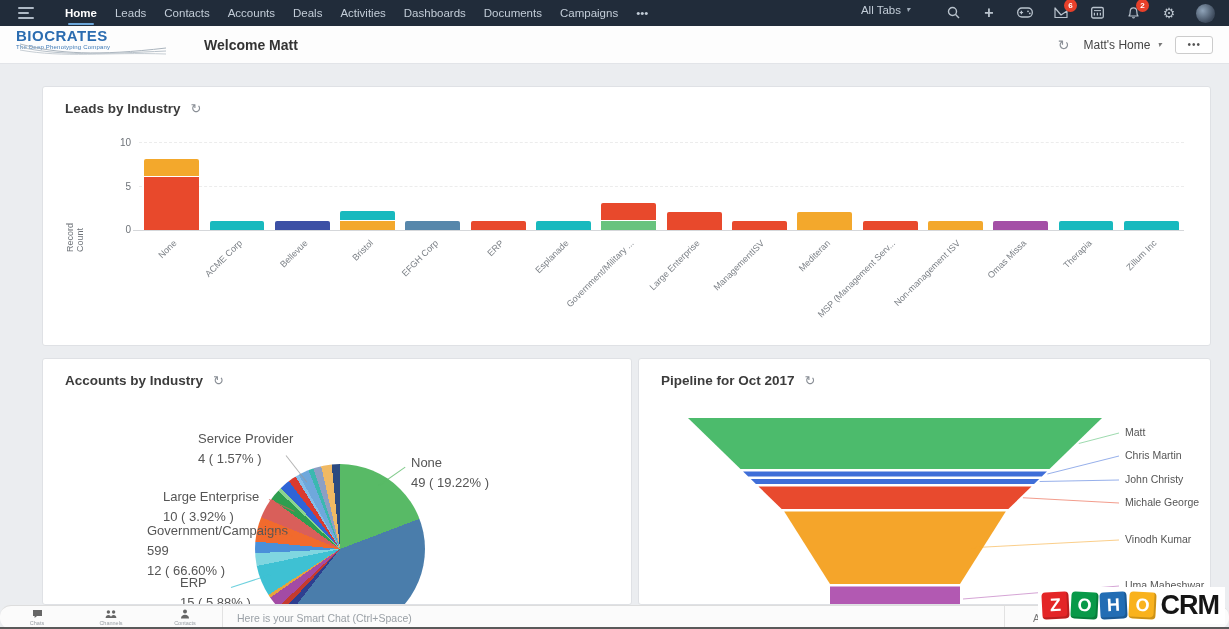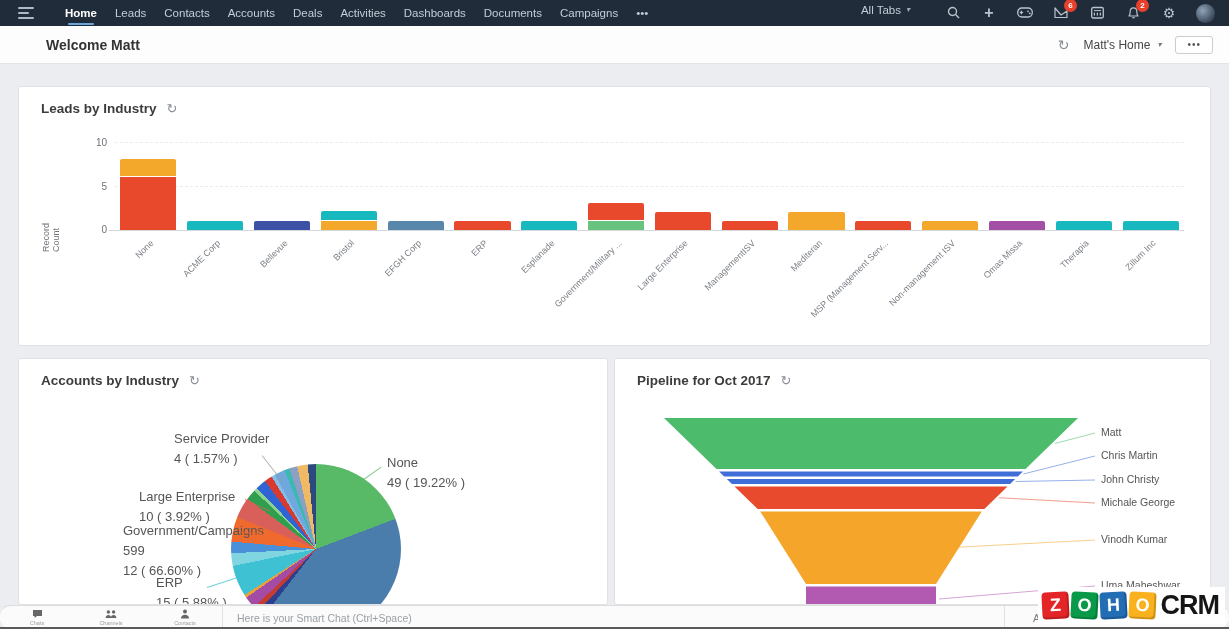--- a/index.html
+++ b/index.html
@@ -31,21 +31,21 @@
   .logo-name { font-size:15px; font-weight:bold; color:#2b6cb0; letter-spacing:.5px; line-height:1.1; }
   .logo-tag { font-size:6px; color:#3a77b5; letter-spacing:.2px; }
   .welcome { font-size:14px; font-weight:bold; color:#333; margin-left:30px; }
   .sub-right { margin-left:auto; display:flex; align-items:center; gap:14px; }
   .refresh { color:#8a8f96; font-size:14px; cursor:pointer; line-height:1; }
   .home-select { display:flex; align-items:center; gap:7px; font-size:12px; color:#444; cursor:pointer; }
   .home-select .caret{ color:#777; }
   .more-btn { border:1px solid #ccc; border-radius:3px; background:#fff; padding:3px 11px; font-size:10px; color:#555; letter-spacing:1px; cursor:pointer; line-height:1; }
 
   
-  .content { padding:0 18px; }
+  .content { padding:0 18px;margin-left:24px; }
   .panel { background:#fff; border:1px solid #dfe1e5; border-radius:3px; position:relative; overflow:hidden; }
   .panel-title { display:flex; align-items:center; gap:10px; padding:14px 18px 0 22px; }
   .panel-title h2 { font-size:13.5px; font-weight:bold; color:#3c3c3c; }
   .panel-refresh { color:#8a8f96; font-size:13px; cursor:pointer; line-height:1; }
   .leads-panel { margin-top:22px; height:260px; }
   .row2 { display:flex; gap:6px; margin-top:12px; }
   .accounts-panel { width:590px; height:247px; }
   .pipeline-panel { flex:1; height:247px; }
 
   
@@ -149,20 +149,29 @@
           <path d="M5.4 11.3 a1.3 1.3 0 0 0 2.2 0" fill="none" stroke="#b9c3cd" stroke-width="1.1"></path>
         </svg>
       <span class="badge">2</span>
     </span>
     <span class="nav-ic gear-ic">⚙</span>
     <span class="avatar"></span>
   </div>
 </header>
 
 <div class="subheader">
+  <div class="biologo">
+    <svg class="swoosh" width="150" height="20" viewBox="0 0 150 20">
+      <path d="M2 6 C 40 16, 80 18, 148 10" fill="none" stroke="#aab4bd" stroke-width="1"></path>
+      <path d="M2 9 C 40 18, 85 16, 148 13" fill="none" stroke="#b9c2ca" stroke-width="1"></path>
+      <path d="M2 12 C 45 20, 90 14, 148 16" fill="none" stroke="#c7ced4" stroke-width="1"></path>
+    </svg>
+    <div class="logo-name">BIOCRATES</div>
+    <div class="logo-tag">The Deep Phenotyping Company</div>
+  </div>
   <h1 class="welcome">Welcome Matt</h1>
   <div class="sub-right">
     <span class="refresh">↻</span>
     <span class="home-select">
       <span>Matt's Home</span>
       <i class="caret">▾</i>
     </span>
     <button class="more-btn">•••</button>
   </div>
 </div>

